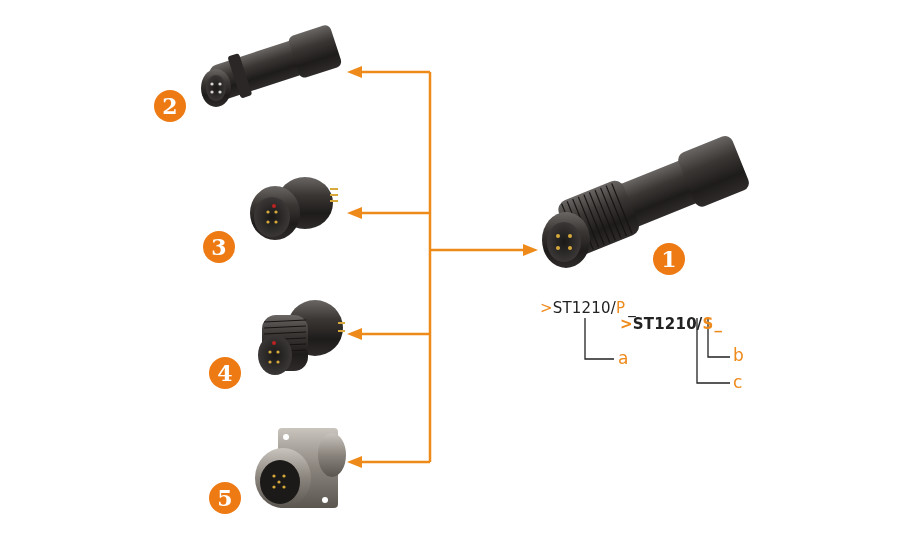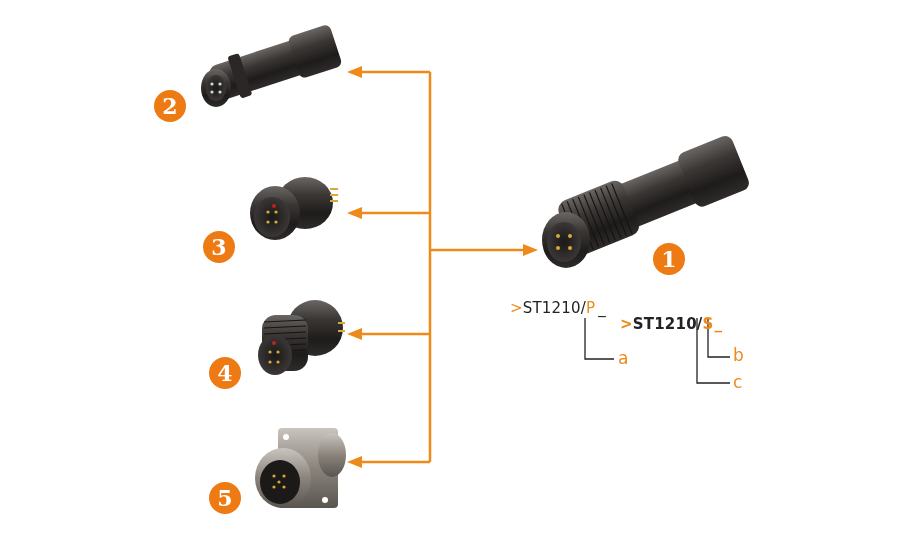--- a/index.html
+++ b/index.html
@@ -157,21 +157,21 @@
       <circle cx="279" cy="482" r="1.6"></circle>
     </g>
 </svg>
 
 <div class="badge" style="left:653px; top:243px;">1</div>
 <div class="badge" style="left:154px; top:90px;">2</div>
 <div class="badge" style="left:203px; top:231px;">3</div>
 <div class="badge" style="left:209px; top:357px;">4</div>
 <div class="badge" style="left:209px; top:482px;">5</div>
 
-<div class="code" style="left:510px; top:299px;">
+<div class="code" style="left:540px; top:299px;">
   <span class="accent">&gt;</span><span>ST1210/</span><span class="accent">P</span><span style="margin-left:3px;">_</span>
 </div>
 <div class="code" style="left:620px; top:315px;font-weight:bold;">
   <span class="accent">&gt;</span><span>ST1210/</span><span class="accent">S</span><span class="accent" style="margin-left:1px;">_</span>
 </div>
 
 <div class="letter" style="left:618px; top:348px;">a</div>
 <div class="letter" style="left:733px; top:345px;">b</div>
 <div class="letter" style="left:733px; top:372px;">c</div>
 

